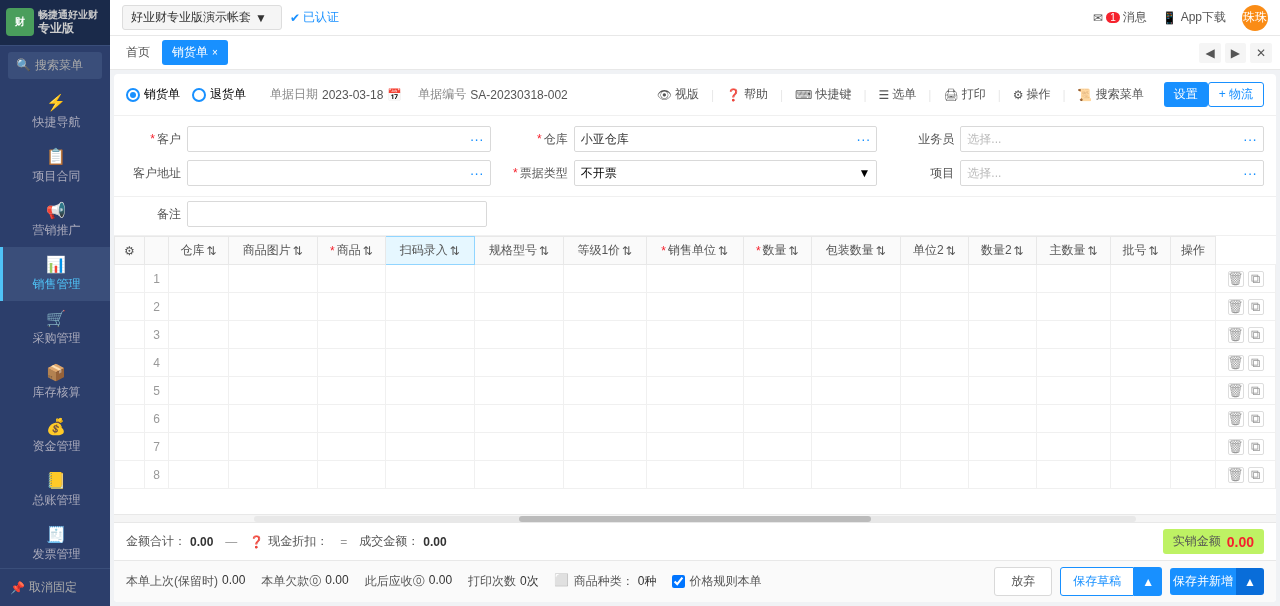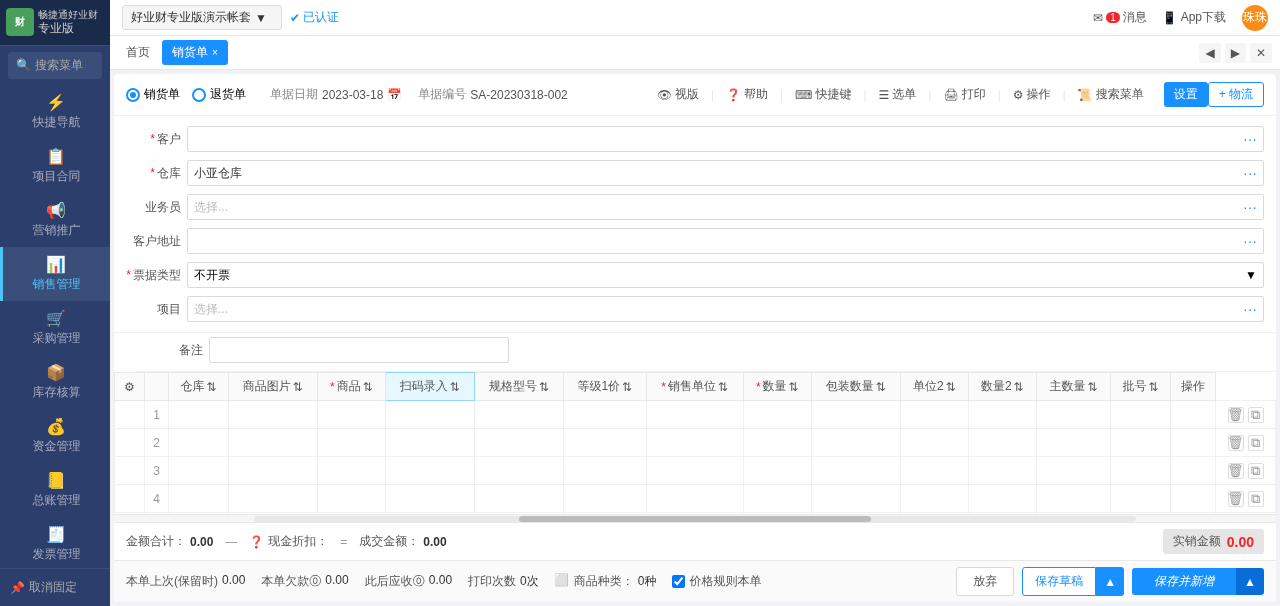--- a/index.html
+++ b/index.html
@@ -2,21 +2,21 @@
 <html><head>
   <meta charset="utf-8">
   <style>
     * { box-sizing: border-box; margin: 0; padding: 0; font-family: 'Microsoft YaHei', SimSun, sans-serif; font-size: 12px; }
     body { width: 1280px; height: 606px; overflow: hidden; background: #f0f2f5; display: flex; }
 
     
     .sidebar { width: 110px; background: #2c3e6b; height: 606px; display: flex; flex-direction: column; flex-shrink: 0; }
     .sidebar-logo { background: #1a2a4a; padding: 8px 6px; display: flex; align-items: center; gap: 4px; color: #fff; font-size: 11px; border-bottom: 1px solid #3a4e7a; }
     .sidebar-logo-icon { width: 28px; height: 28px; background: #4a9e5c; border-radius: 4px; display: flex; align-items: center; justify-content: center; color: white; font-weight: bold; font-size: 10px; }
-    .sidebar-logo-text { color: #ccc; font-size: 10px; line-height: 1.3; }
+    .sidebar-logo-text { color: #ccc; font-size: 10px; line-height: 1.3; font-weight: bold; }
     .sidebar-search { padding: 6px 8px; }
     .sidebar-search-btn { width: 100%; background: #3a4e7a; border: none; color: #aaa; padding: 5px 8px; border-radius: 3px; cursor: pointer; text-align: left; font-size: 11px; display: flex; align-items: center; gap: 4px; }
     .sidebar-nav { flex: 1; overflow-y: auto; }
     .sidebar-nav::-webkit-scrollbar { width: 3px; }
     .sidebar-item { display: flex; flex-direction: column; align-items: center; padding: 8px 4px; cursor: pointer; color: #aab; font-size: 11px; border-left: 3px solid transparent; }
     .sidebar-item.active { background: #3a4e7a; color: #4fc3f7; border-left-color: #4fc3f7; }
     .sidebar-item-icon { font-size: 16px; margin-bottom: 2px; }
     .sidebar-bottom { padding: 6px; border-top: 1px solid #3a4e7a; }
     .sidebar-bottom-item { display: flex; align-items: center; gap: 4px; color: #aaa; padding: 4px; cursor: pointer; font-size: 11px; }
 
@@ -49,30 +49,30 @@
     .radio-item { display: flex; align-items: center; gap: 4px; cursor: pointer; }
     .radio-dot { width: 14px; height: 14px; border-radius: 50%; border: 2px solid #1890ff; display: flex; align-items: center; justify-content: center; }
     .radio-dot.active::after { content: ''; width: 6px; height: 6px; background: #1890ff; border-radius: 50%; }
     .form-meta { display: flex; align-items: center; gap: 16px; margin-left: 8px; }
     .meta-item { display: flex; align-items: center; gap: 4px; color: #555; justify-content: flex-end; }
     .meta-label { color: #888; }
     .toolbar-right { margin-left: auto; display: flex; align-items: center; gap: 8px; }
     .toolbar-btn { display: flex; align-items: center; gap: 3px; color: #555; cursor: pointer; font-size: 12px; padding: 2px 4px; }
 
     
-    .form-fields { padding: 10px 12px; display: grid; grid-template-columns: 1fr; gap: 8px 22px; flex-shrink: 0; border-bottom: 1px solid #f0f0f0; }
+    .form-fields { padding: 10px 12px; display: grid; grid-template-columns: 1fr 1fr 1fr; gap: 8px 22px; flex-shrink: 0; border-bottom: 1px solid #f0f0f0; }
     .field-row { display: flex; align-items: center; gap: 6px; }
     .field-label { color: #555; min-width: 55px; text-align: right; font-size: 12px; }
     .field-label.required::before { content: '*'; color: #f5222d; margin-right: 2px; }
     .field-input { flex: 1; height: 26px; border: 1px solid #d9d9d9; border-radius: 2px; padding: 0 6px; display: flex; align-items: center; justify-content: space-between; color: #333; background: #fff; cursor: pointer; font-size: 12px; }
     .field-dots { color: #1890ff; font-size: 14px; cursor: pointer; }
     .field-select { flex: 1; height: 26px; border: 1px solid #d9d9d9; border-radius: 2px; padding: 0 6px; display: flex; align-items: center; justify-content: space-between; background: #fff; }
 
     
-    .notes-row { padding: 4px 12px 8px; display: flex; align-items: center; gap: 6px; flex-shrink: 0; border-bottom: 1px solid #f0f0f0; margin-left: 22px; }
+    .notes-row { padding: 4px 12px 8px; display: flex; align-items: center; gap: 6px; flex-shrink: 0; border-bottom: 1px solid #f0f0f0; }
     .notes-input { width: 300px; height: 26px; border: 1px solid #d9d9d9; border-radius: 2px; padding: 0 6px; font-size: 12px; }
 
     
     .view-tabs { padding: 6px 12px 0; display: flex; gap: 0; flex-shrink: 0; }
     .view-tab { padding: 5px 14px; border-bottom: 2px solid transparent; cursor: pointer; color: #555; font-size: 13px; }
     .view-tab.active { color: #1890ff; border-bottom-color: #1890ff; }
 
     
     .table-wrap { flex: 1; overflow: auto; position: relative; }
     .data-table { width: 100%; border-collapse: collapse; min-width: 900px; }
@@ -84,33 +84,33 @@
     .highlighted-col { background: #e6f7ff !important; border: 1px solid #91d5ff !important; }
     .action-btns { display: flex; align-items: center; justify-content: center; gap: 4px; }
     .action-btn { width: 16px; height: 16px; display: flex; align-items: center; justify-content: center; color: #999; cursor: pointer; font-size: 13px; border: 1px solid #ddd; border-radius: 2px; background: #fff; }
 
     
     .bottom-summary { background: #fff; border-top: 1px solid #e8e8e8; padding: 6px 12px; display: flex; align-items: center; gap: 12px; flex-shrink: 0; font-size: 12px; }
     .summary-item { display: flex; align-items: center; gap: 4px; color: #555; }
     .summary-val { color: #333; font-weight: bold; }
     .summary-eq { color: #999; }
     .right-action { margin-left: auto; display: flex; align-items: center; gap: 8px; }
-    .actual-amount { display: flex; align-items: center; gap: 6px; background: #e5e5e5; padding: 4px 10px; border-radius: 3px; }
+    .actual-amount { display: flex; align-items: center; gap: 6px; background: #bef264; padding: 4px 10px; border-radius: 3px; }
     .actual-label { color: #555; }
     .actual-val { color: #f5222d; font-weight: bold; font-size: 14px; }
 
     
     .footer { background: #fafafa; border-top: 1px solid #e8e8e8; padding: 6px 12px; display: flex; align-items: center; gap: 16px; flex-shrink: 0; font-size: 12px; }
     .footer-item { display: flex; align-items: flex-start; gap: 4px; color: #555; }
     .footer-val { color: #333; }
     .footer-actions { margin-left: auto; display: flex; align-items: center; gap: 8px; }
     .btn-abandon { background: #fff; border: 1px solid #d9d9d9; color: #555; padding: 5px 16px; border-radius: 3px; cursor: pointer; font-size: 12px; }
     .btn-draft { background: #fff; border: 1px solid #1890ff; color: #1890ff; padding: 5px 12px; border-radius: 3px 0 0 3px; cursor: pointer; font-size: 12px; display: flex; align-items: center; gap: 4px; }
     .btn-draft-arrow { background: #1890ff; color: white; padding: 5px 8px; border-radius: 0 3px 3px 0; cursor: pointer; border: none; }
-    .btn-save { background: #1890ff; color: white; padding: 5px 22px; border-radius: 3px 0 0 3px; cursor: pointer; font-size: 12px; display: flex; align-items: center; gap: 4px; border: none; font-style: italic; }
+    .btn-save { background: #1890ff; color: white; padding: 5px 3px; border-radius: 3px 0 0 3px; cursor: pointer; font-size: 12px; display: flex; align-items: center; gap: 4px; border: none; }
     .btn-save-arrow { background: #096dd9; color: white; padding: 5px 8px; border-radius: 0 3px 3px 0; cursor: pointer; border: none; }
     .checkbox-label { display: flex; align-items: center; gap: 4px; cursor: pointer; }
 
     .scrollbar-hint { height: 8px; background: #f5f5f5; border-top: 1px solid #e8e8e8; position: relative; }
     .scrollbar-track { height: 6px; background: #e8e8e8; margin: 1px 140px; border-radius: 3px; position: relative; }
     .scrollbar-thumb { position: absolute; left: 30%; width: 40%; height: 6px; background: #bbb; border-radius: 3px; }
   </style>
 </head>
 <body>
 

